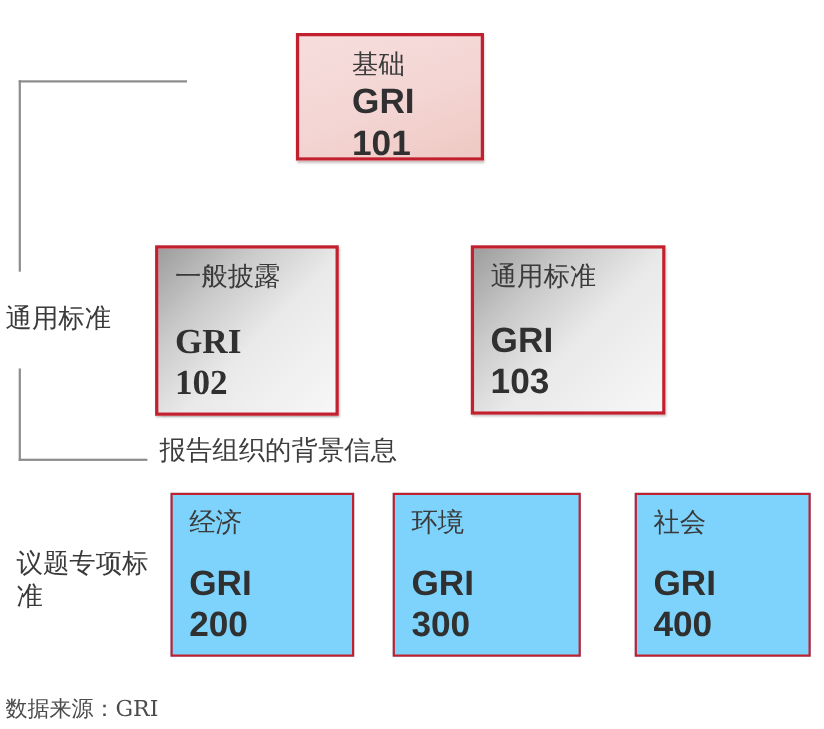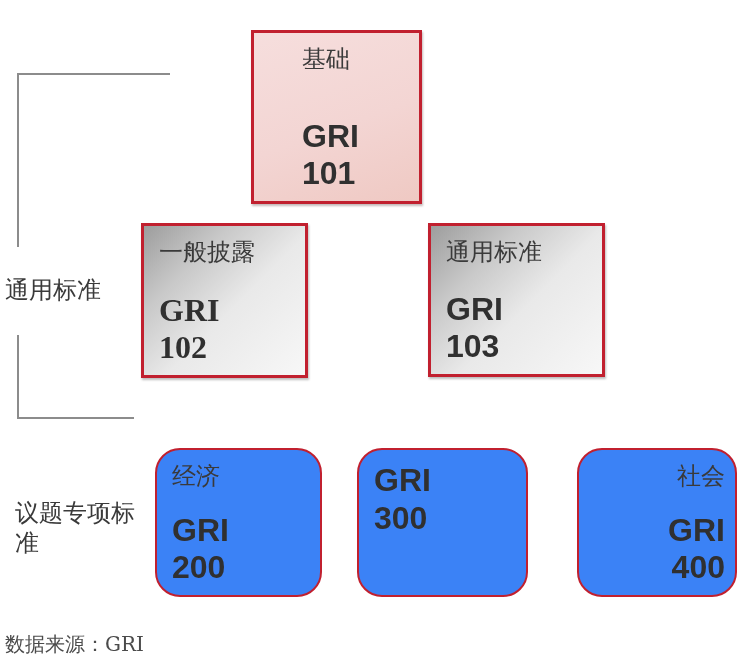--- a/index.html
+++ b/index.html
@@ -58,31 +58,30 @@
   }
   .box-pink {
     background: linear-gradient(160deg, #f6dedd 0%, #f3d5d3 55%, #efc9c3 100%);
     box-shadow: 1px 2px 2px rgba(90, 60, 60, 0.35);
   }
   .box-gray {
     background: linear-gradient(135deg, #9d9d9d 0%, #c9c9c9 28%, #e9e9e9 55%, #f7f7f7 100%);
     box-shadow: 1px 2px 2px rgba(70, 70, 70, 0.35);
   }
   .box-white {
-    background: #3b82f6;
+    background: #7dd3fc;
     border-width: 2px;
-    border-radius: 25px;
   }
   
-  .box-101 { left: 251px; top: 30px;  width: 171px; height: 174px; padding-left: 48px; }
+  .box-101 { left: 269px; top: 30px;  width: 171px; height: 116px; padding-left: 48px; }
   .box-102 { left: 141px; top: 223px; width: 167px; height: 155px; font-family: Liberation Serif, serif; }
   .box-103 { left: 428px; top: 223px; width: 177px; height: 154px; }
   .box-200 { left: 155px; top: 448px; width: 167px; height: 149px; }
   .box-300 { left: 357px; top: 448px; width: 171px; height: 149px; }
-  .box-400 { left: 577px; top: 448px; width: 160px; height: 149px; text-align: right; }
+  .box-400 { left: 577px; top: 448px; width: 160px; height: 149px; }
   
   .side-label {
     position: absolute;
     font-size: 24px;
     color: #3a3a3a;
     line-height: 1.25;
     white-space: pre-line;
   }
   .label-general  { left: 5px;  top: 275px; }
   .label-topic    { left: 15px;  top: 498px; }
@@ -127,28 +126,30 @@
   <div class="gri-box box-gray box-103">
     <div class="box-title">通用标准</div>
     <div class="box-code">GRI
 103</div>
   </div>
 
   <div class="side-label label-general">通用标准</div>
   <div class="side-label label-topic">议题专项标
 准</div>
 
+  <div class="note note-context">报告组织的背景信息</div>
 
   <div class="gri-box box-white box-200">
     <div class="box-title">经济</div>
     <div class="box-code">GRI
 200</div>
   </div>
 
   <div class="gri-box box-white box-300">
+    <div class="box-title">环境</div>
     <div class="box-code">GRI
 300</div>
   </div>
 
   <div class="gri-box box-white box-400">
     <div class="box-title">社会</div>
     <div class="box-code">GRI
 400</div>
   </div>
 

